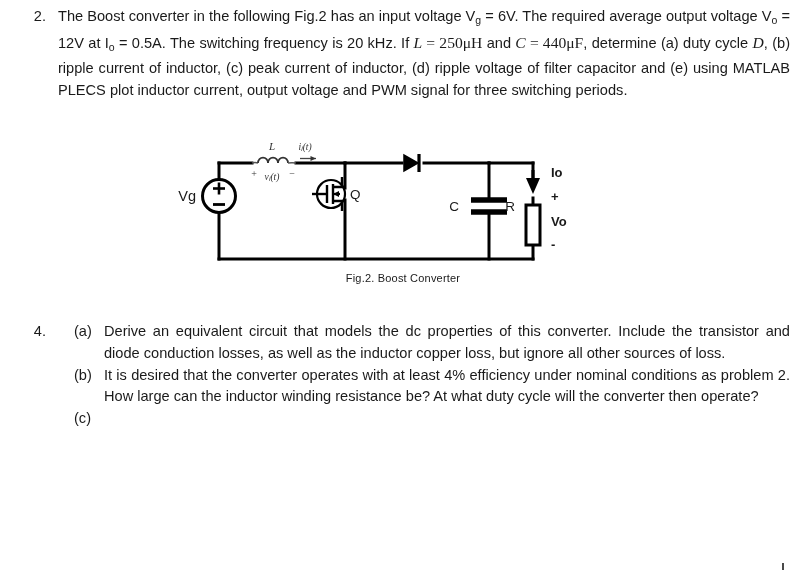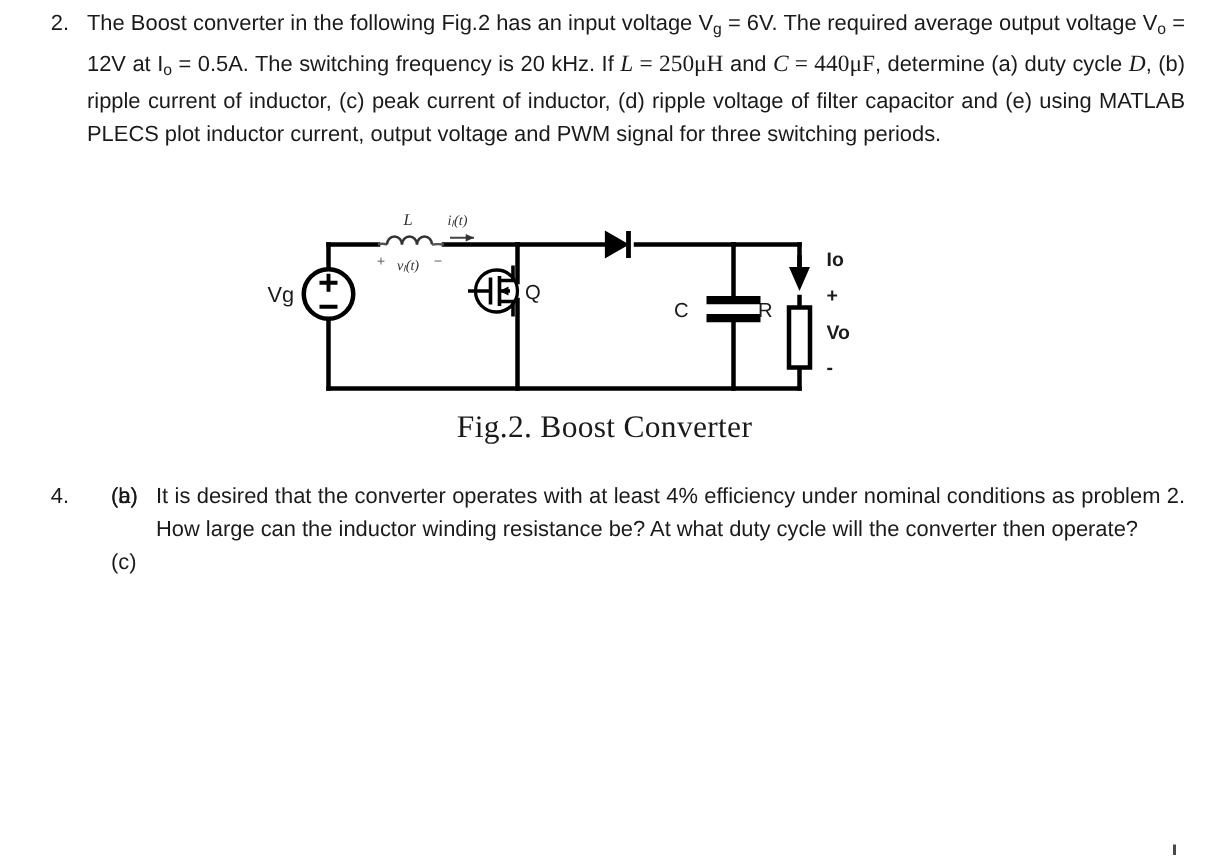--- a/index.html
+++ b/index.html
@@ -80,24 +80,23 @@
     height: 175px;
   }
   #figure svg { display: block; }
 
   .fig-caption {
     position: absolute;
     left: 0;
     top: 272px;
     width: 806px;
     text-align: center;
-    font-size: 21px;
+    font-size: 11px;
     color: #1a1a1a;
     letter-spacing: 0.2px;
-    font-family: Liberation Serif, serif;
   }
 
   .speck {
     position: absolute;
     left: 782px;
     top: 563px;
     width: 2px;
     height: 7px;
     background: #4a4a4a;
   }
@@ -225,20 +224,21 @@
 </div>
 
 <div class="fig-caption">Fig.2. Boost Converter</div>
 
 <div class="problem" id="prob4" style="left:18px; top:321px; width:772px;">
   <span class="p-num">4.</span>
 
   <div style="margin-left:40px;">
     <div class="sub-item">
       <span class="si-tag">(a)</span>
+      <span>Derive an equivalent circuit that models the dc properties of this converter. Include the transistor and diode conduction losses, as well as the inductor copper loss, but ignore all other sources of loss.</span>
     </div>
     <div class="sub-item">
       <span class="si-tag">(b)</span>
       <span>It is desired that the converter operates with at least 4% efficiency under nominal conditions as problem 2. How large can the inductor winding resistance be? At what duty cycle will the converter then operate?</span>
     </div>
     <div class="sub-item last">
       <span class="si-tag">(c)</span>
     </div>
   </div>
 </div>

